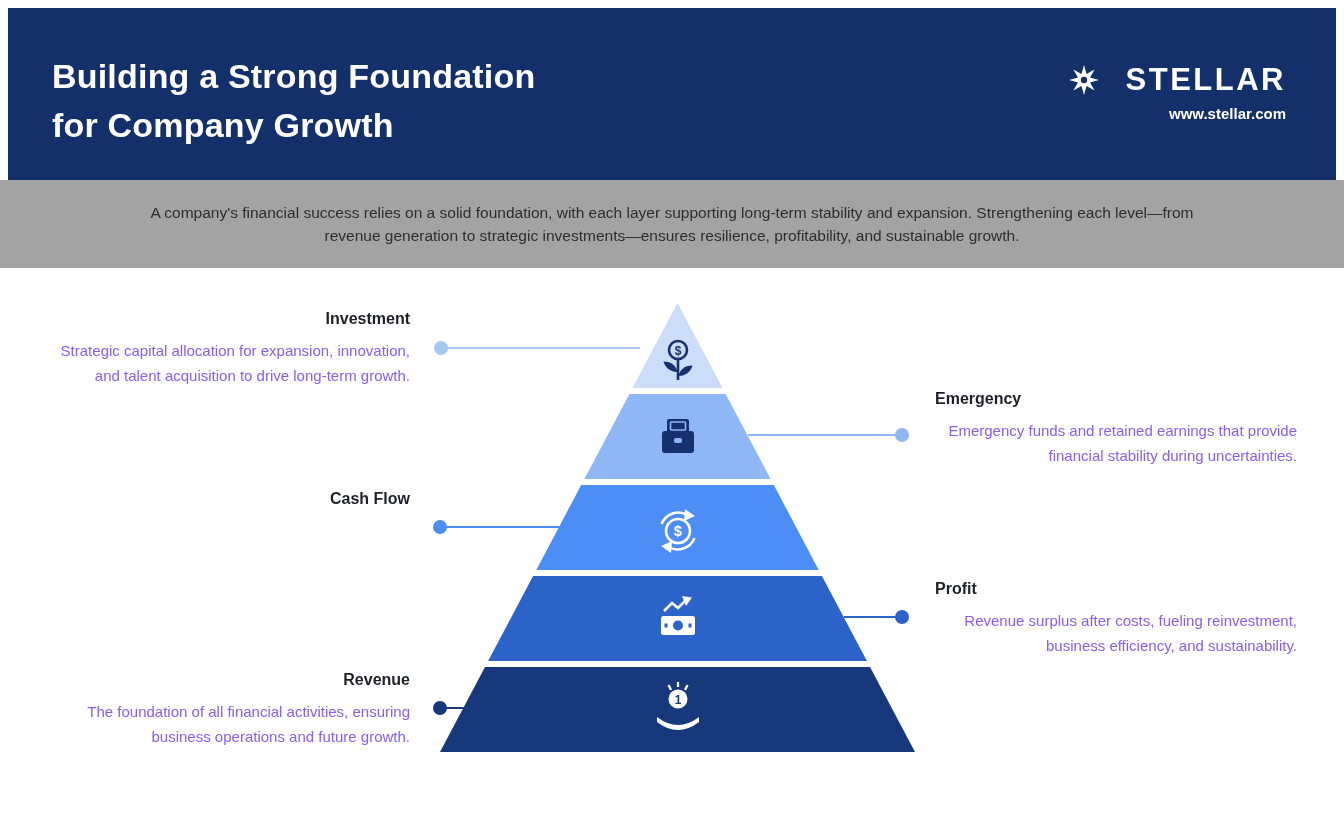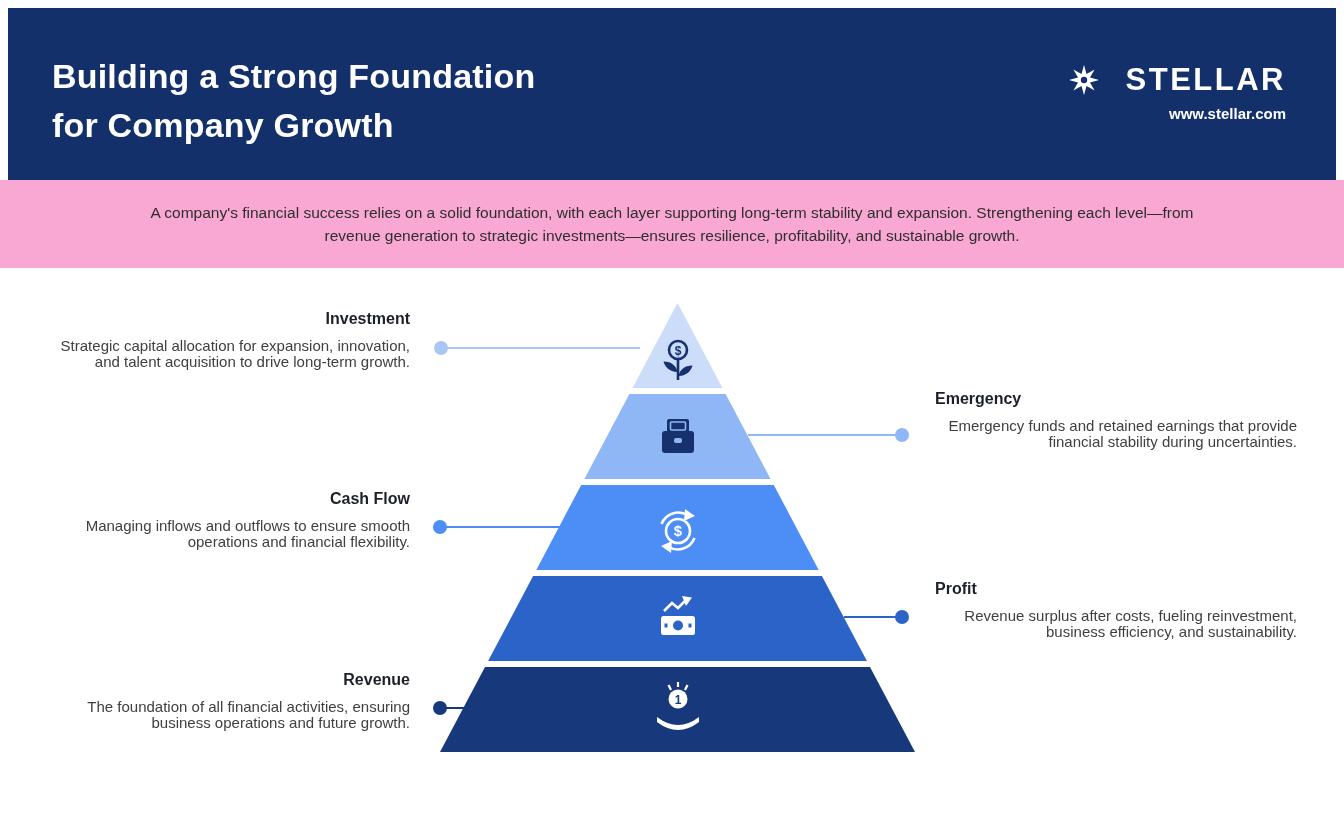--- a/index.html
+++ b/index.html
@@ -20,40 +20,40 @@
   .title { color:#ffffff; font-size:34px; font-weight:700; line-height:49px; letter-spacing:.2px; }
   .brand { margin-top:10px; text-align:right; color:#ffffff; }
   .brand-row { display:flex; align-items:center; gap:26px; justify-content:flex-end; }
   .star-wrap { display:inline-flex; width:32px; height:32px; }
   .brand-name { font-size:31px; font-weight:700; letter-spacing:2.5px; }
   .website { font-size:15px; font-weight:700; margin-top:7px; }
 
   
   .intro {
     position:absolute; top:180px; left:0; right:0; height:88px;
-    background:#f9a8d4; display:flex; align-items:center; justify-content:center;
+    background:#a3a3a3; display:flex; align-items:center; justify-content:center;
   }
   .intro p {
     max-width:1090px; text-align:center;
     font-size:15.5px; line-height:23px; color:#2e2e2e;
   }
 
   
   .diagram { position:absolute; inset:0; }
   .pyramid-svg { position:absolute; left:440px; top:303px; }
 
   .layer-icon { position:absolute; display:flex; align-items:center; justify-content:center; }
   .layer-icon.navy { color:#16316E; }
   .layer-icon.white { color:#ffffff; }
 
   .callout { position:absolute; width:362px; }
   .callout.left { text-align:right; }
   .callout.right { text-align:left; }
   .callout h3 { font-size:16px; font-weight:700; color:#1c2028; margin-bottom:10px; }
-  .callout p { font-size:15px; line-height:16px; color:#404040;text-align:right; }
+  .callout p { font-size:15px; line-height:25px; color:#8b5cf6;text-align:right; }
 
   .connector-line { position:absolute; height:2px; }
   .connector-dot { position:absolute; width:14px; height:14px; border-radius:50%; }
 </style>
 </head>
 <body>
 
 <header class="header" style="background-color: rgb(20, 48, 107);">
   <div class="title">
     <div>Building a Strong Foundation</div>
@@ -139,21 +139,20 @@
     </svg>
   </div>
 
   <div class="callout left" style="left:48px; top:310px;">
     <h3>Investment</h3>
     <p>Strategic capital allocation for expansion, innovation, and talent acquisition to drive long-term growth.</p>
   </div>
 
   <div class="callout left" style="left:48px; top:490px;">
     <h3>Cash Flow</h3>
-    <p>Managing inflows and outflows to ensure smooth operations and financial flexibility.</p>
   </div>
 
   <div class="callout left" style="left:48px; top:671px;">
     <h3>Revenue</h3>
     <p>The foundation of all financial activities, ensuring business operations and future growth.</p>
   </div>
 
   <div class="callout right" style="left:935px; top:390px;">
     <h3>Emergency</h3>
     <p>Emergency funds and retained earnings that provide financial stability during uncertainties.</p>

